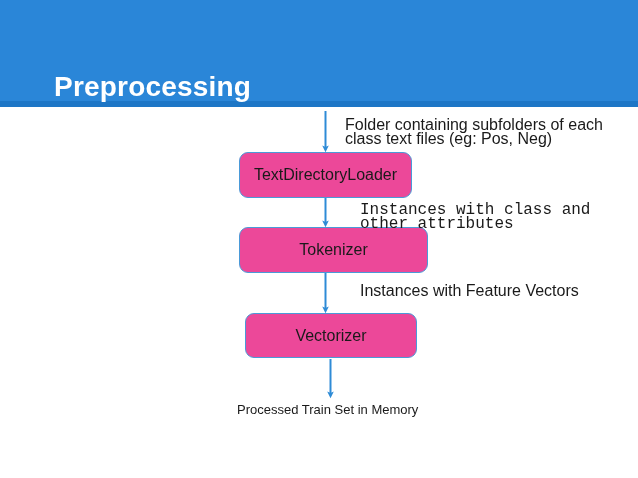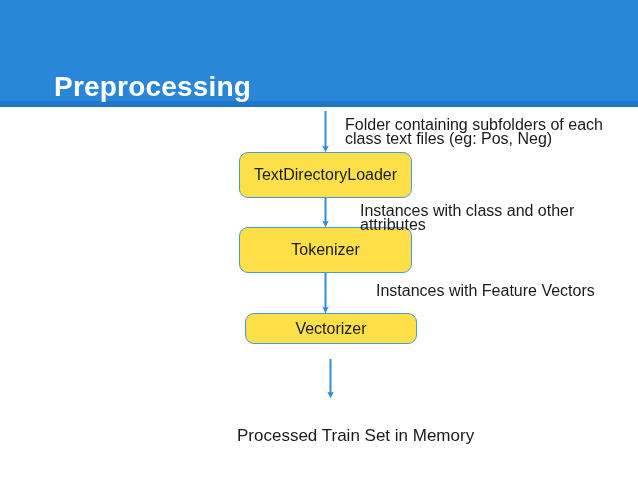--- a/index.html
+++ b/index.html
@@ -56,53 +56,53 @@
   .diagram svg {
     position: absolute;
     left: 0;
     top: 0;
   }
 
   
   .proc-box {
     position: absolute;
     box-sizing: border-box;
-    background: #fde047;
+    background: #ec4899;
     border: 1.6px solid #4a9ad8;
     border-radius: 9px;
     display: flex;
     align-items: center;
     justify-content: center;
     color: #1a1a1a;
     font-size: 16px;
     line-height: 18px;
     white-space: nowrap;
   }
   #box-loader     { left: 239px; top: 45px;  width: 173px; height: 46px; }
-  #box-tokenizer  { left: 239px; top: 120px; width: 173px; height: 46px; }
-  #box-vectorizer { left: 245px; top: 206px; width: 172px; height: 31px; }
+  #box-tokenizer  { left: 239px; top: 120px; width: 189px; height: 46px; }
+  #box-vectorizer { left: 245px; top: 206px; width: 172px; height: 45px; }
 
   
   .annot {
     position: absolute;
     color: #1a1a1a;
     font-size: 16px;
     line-height: 13.5px;
     white-space: pre-line;
   }
   #annot-input    { left: 345px; top: 11px; }
-  #annot-instances-class { left: 360px; top: 97px; }
-  #annot-instances-feat  { left: 360px; top: 177px; margin-left: 16px; }
+  #annot-instances-class { left: 360px; top: 97px; font-family: Liberation Mono, monospace; }
+  #annot-instances-feat  { left: 360px; top: 177px; }
 
   .outcome-label {
     position: absolute;
     left: 237px;
-    top: 321px;
+    top: 295px;
     color: #1a1a1a;
-    font-size: 17px;
+    font-size: 13px;
     line-height: 16px;
     white-space: nowrap;
   }
 </style>
 </head>
 <body>
 
 <div class="slide-header"></div>
 <div class="slide-header-rule"></div>
 <h1 class="slide-title">Preprocessing</h1>

